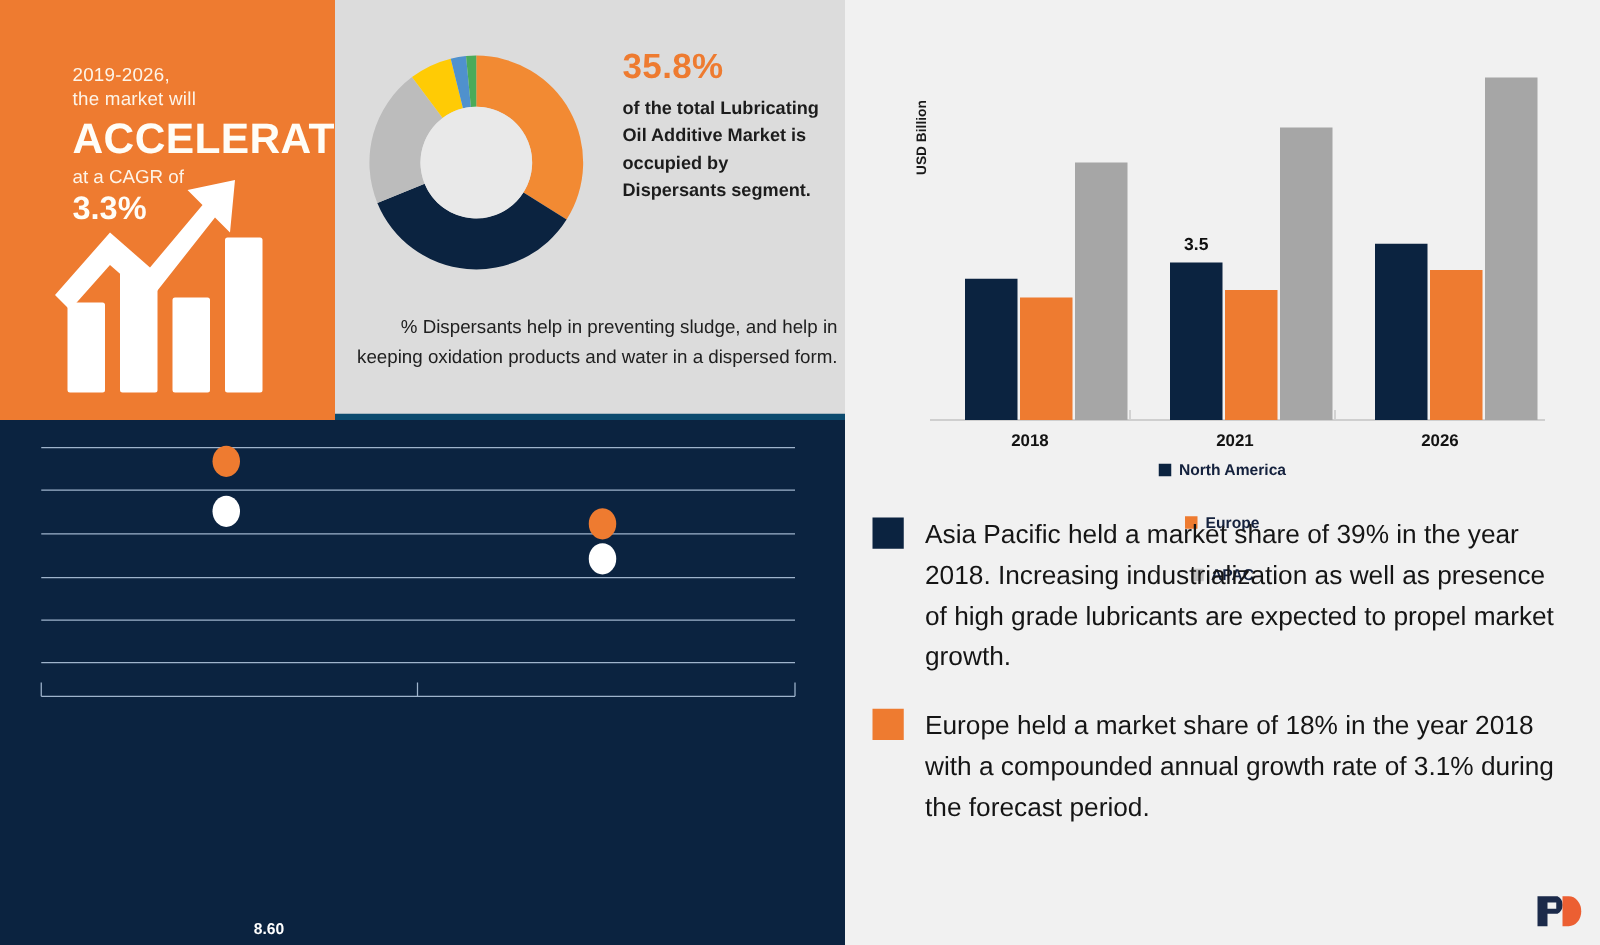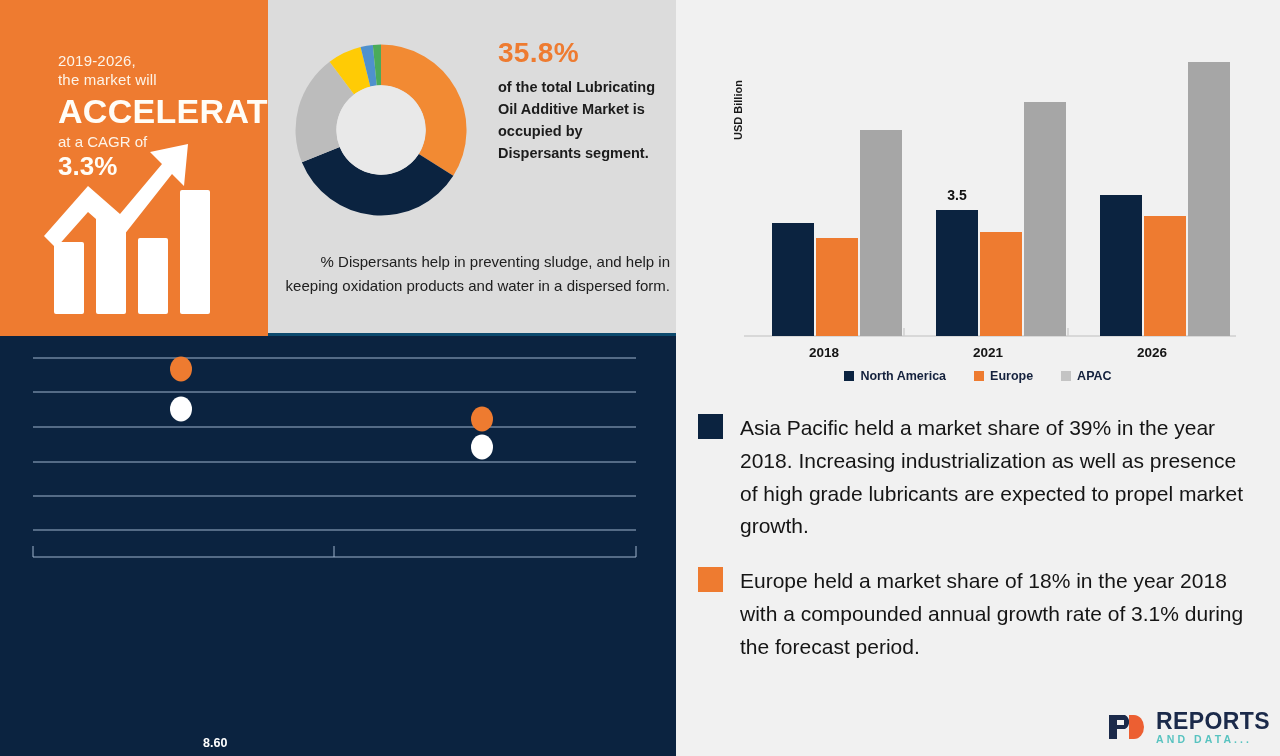--- a/index.html
+++ b/index.html
@@ -43,21 +43,21 @@
     font-size: 26px; font-weight: bold; color: #fffdf7; margin-top: 0px;
   }
   .accel-art { position: absolute; left: 38px; top: 120px; width: 220px; height: 200px; }
 
   
   .donut-panel {
     position: absolute;
     left: 268px; top: 0;
     width: 408px; height: 336px;
     background: #dcdcdc;
-    border-bottom: 3px solid #0c4a6e;
+    border-bottom: 5px solid #0c4a6e;
   }
   .donut-wrap { position: absolute; left: 18px; top: 32px; width: 190px; height: 196px; }
   .pct-block {
     position: absolute; left: 230px; top: 38px; width: 170px;
   }
   .pct-big {
     font-size: 28px; font-weight: bold; color: #ee7b30;
     letter-spacing: .3px; line-height: 1.1;
   }
   .pct-desc {
@@ -91,21 +91,21 @@
   .barchart { position: absolute; left: 30px; top: 10px; width: 560px; height: 360px; }
   .y-axis-title {
     position: absolute; left: 56px; top: 140px;
     font-size: 11px; font-weight: bold; color: #1a1a1a;
     transform: rotate(-90deg); transform-origin: left top;
     white-space: nowrap;
   }
   .bar-legend {
     position: absolute; top: 369px; left: 0; width: 604px;
     display: flex; justify-content: center; align-items: center; gap: 28px;
-    font-size: 12.5px; font-weight: bold; color: #14213d;
+    font-size: 12.5px; font-weight: bold; color: #14213d; flex-direction: column;
   }
   .bl-item { display: flex; align-items: center; gap: 6px; }
   .bl-swatch { width: 10px; height: 10px; display: inline-block; }
   .notes { position: absolute; left: 22px; top: 412px; width: 560px; }
   .note-row { display: flex; gap: 17px; margin-bottom: 22px; }
   .note-swatch {
     width: 25px; height: 25px; flex: 0 0 25px; margin-top: 2px;
   }
   .note-txt {
     font-size: 21px; color: #151515; line-height: 1.56;
@@ -252,20 +252,16 @@
         <span class="note-txt">Europe held a market share of 18% in the year 2018 with a compounded annual growth rate of 3.1% during the forecast period.</span>
       </div>
     </div>
 
     <div class="logo">
       <svg class="logo-mark" viewBox="0 0 42 30">
         <path d="M2 3 H18 A8 8 0 0 1 18 17 H10 V27 H2 Z" fill="#1b2a4a"></path>
         <rect x="10" y="8" width="7" height="5" fill="#f1f1f1"></rect>
         <path d="M22 3 H27 A10 12 0 0 1 27 27 H22 Z" fill="#ec5f32"></path>
       </svg>
-      <div class="logo-words">
-        <div class="logo-main">REPORTS</div>
-        <div class="logo-sub">AND DATA...</div>
-      </div>
     </div>
 
   </div>
 </div>
 
 </body></html>

